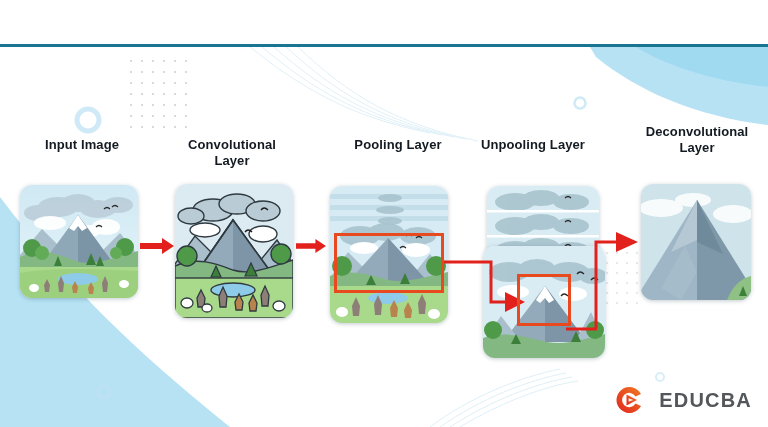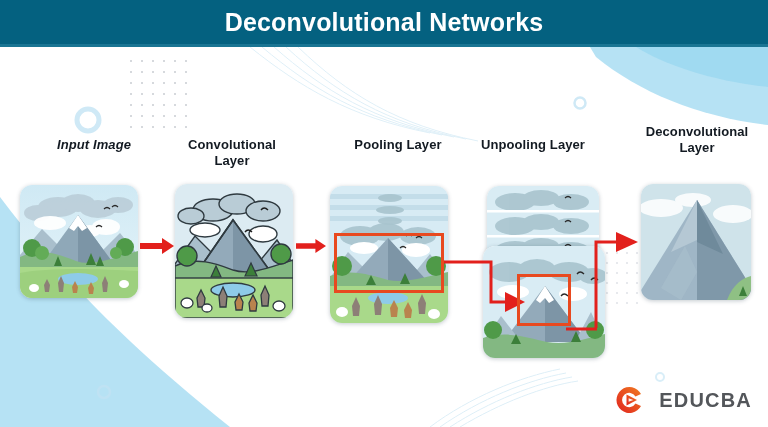--- a/index.html
+++ b/index.html
@@ -194,26 +194,23 @@
       <i style="left: 0px; top: 40px;"></i>
       <i style="left: 10px; top: 40px;"></i>
       <i style="left: 20px; top: 40px;"></i>
       <i style="left: 30px; top: 40px;"></i>
       <i style="left: 0px; top: 50px;"></i>
       <i style="left: 10px; top: 50px;"></i>
       <i style="left: 20px; top: 50px;"></i>
       <i style="left: 30px; top: 50px;"></i>
     </div>
 
-  <div class="header">
-    <div class="header-title">Deconvolutional Networks</div>
-  </div>
   <div class="header-rule"></div>
 
-  <div class="label" style="left:24px;top:137px;width:140px;font-style:italic;">
+  <div class="label" style="left:12px;top:137px;width:140px;">
     <div>Input Image</div>
   </div>
 
   <div class="label" style="left:162px;top:137px;width:140px;">
     <div>Convolutional</div>
     <div>Layer</div>
   </div>
 
   <div class="label" style="left:328px;top:137px;width:140px;">
     <div>Pooling Layer</div>

